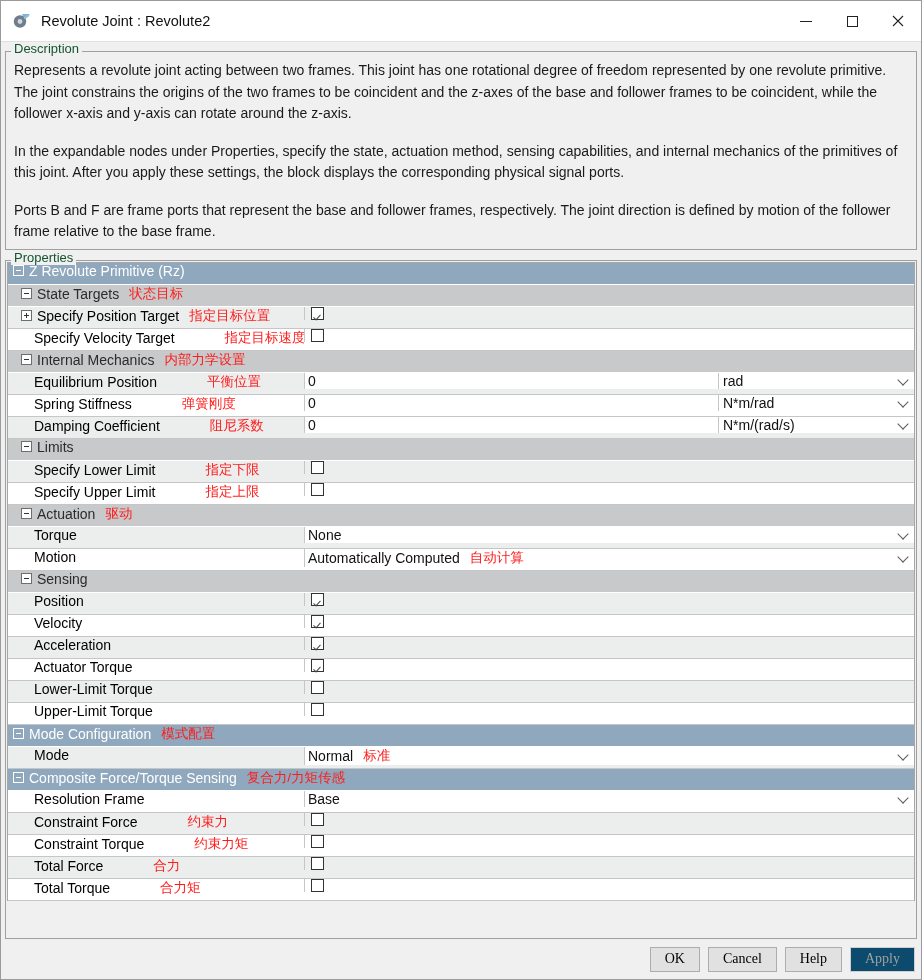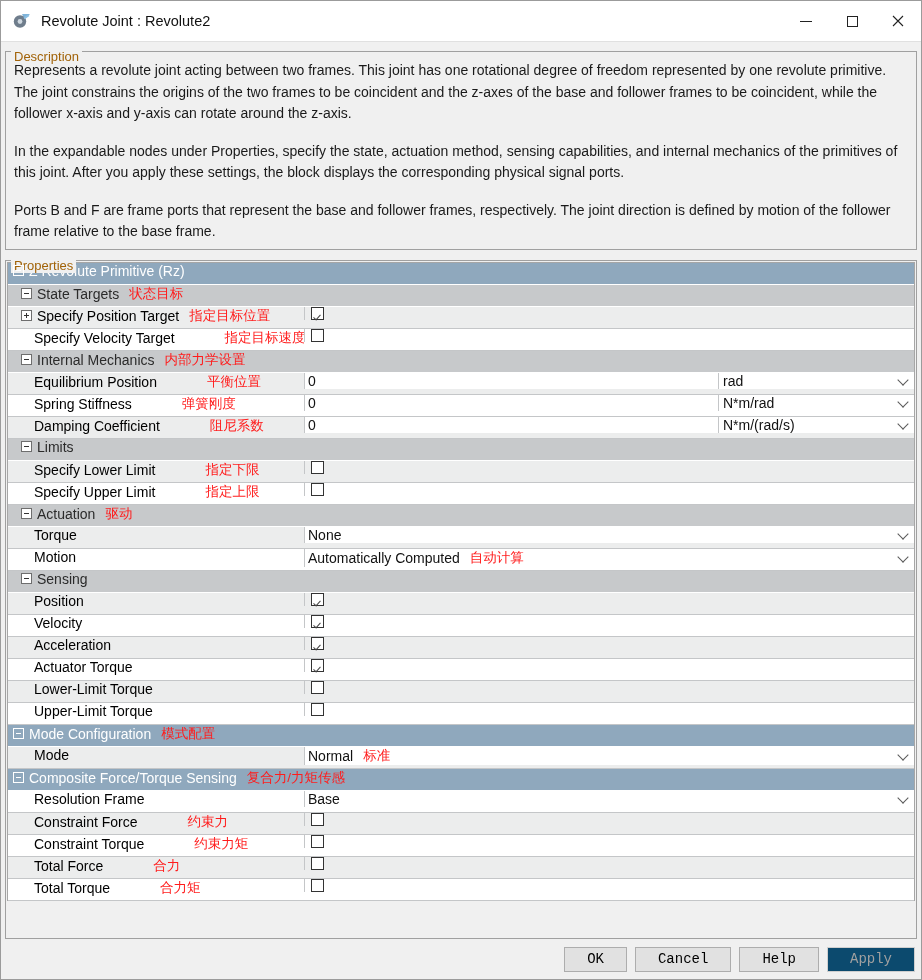--- a/index.html
+++ b/index.html
@@ -21,21 +21,21 @@
   .win-btn{width:46px;height:40px;display:flex;align-items:center;justify-content:center;
     font-size:13px;color:#222;background:#fff;}
   .glyph-min{display:block;width:12px;height:1px;background:#222;}
   .glyph-max{display:block;width:11px;height:11px;border:1px solid #222;box-sizing:border-box;}
 
   
   .content{flex:1 1 auto;display:flex;flex-direction:column;background:#f0f0f0;
     padding:0 4px;box-sizing:border-box;}
   .groupbox{position:relative;margin-top:9px;}
   .groupbox > .gb-legend{position:absolute;top:-9px;left:6px;background:#f0f0f0;
-    padding:0 3px;font-size:13px;color:#a16207;line-height:14px;margin-top:8px;}
+    padding:0 3px;font-size:13px;color:#14532d;line-height:14px;}
   .gb-frame{border:1px solid #a0a0a0;border-top:1px solid #a0a0a0;}
   .desc-box{background:#f0f0f0;padding:8px 8px 6px 8px;}
   .desc-p{margin:0 0 0 0;line-height:21.5px;font-size:14px;color:#1a1a1a;}
   .desc-p + .desc-p{margin-top:16px;}
 
   
   .props-group{margin-top:10px;flex:1 1 auto;display:flex;flex-direction:column;min-height:0;}
   .props-frame{border:1px solid #a0a0a0;background:#f0f0f0;flex:1 1 auto;
     display:flex;flex-direction:column;min-height:0;padding:1px;box-sizing:border-box;}
   .tree{flex:0 0 auto;background:#fff;border:1px solid #a6a6a6;border-bottom:none;
@@ -89,21 +89,21 @@
     border-right:1.4px solid #5a5a5a;border-bottom:1.4px solid #5a5a5a;
     transform:translateY(-2px) rotate(45deg);}
   .combo{flex:1 1 auto;display:flex;align-items:center;background:#fff;height:100%;
     position:relative;padding-left:3px;box-sizing:border-box;}
 
   
   .footer{flex:0 0 auto;height:40px;display:flex;align-items:center;justify-content:flex-end;
     padding:0 6px 0 0;box-sizing:border-box;background:#f0f0f0;}
   .btn{min-width:42px;height:25px;margin-left:8px;background:#e1e1e1;border:1px solid #adadad;
     font-size:14px;color:#000;display:flex;align-items:center;justify-content:center;
-    padding:0 22px;box-sizing:border-box;font-family:Liberation Mono, monospace;}
+    padding:0 14px;box-sizing:border-box;font-family:Liberation Serif, serif;}
   .btn.disabled{color:#a0a0a0;background:#0c4a6e;border-color:#cfcfcf;}
 </style>
 </head>
 <body>
 
 <div class="window">
 
   <div class="titlebar">
     <div class="title-icon">
       <svg width="22" height="22" viewBox="0 0 22 22">

